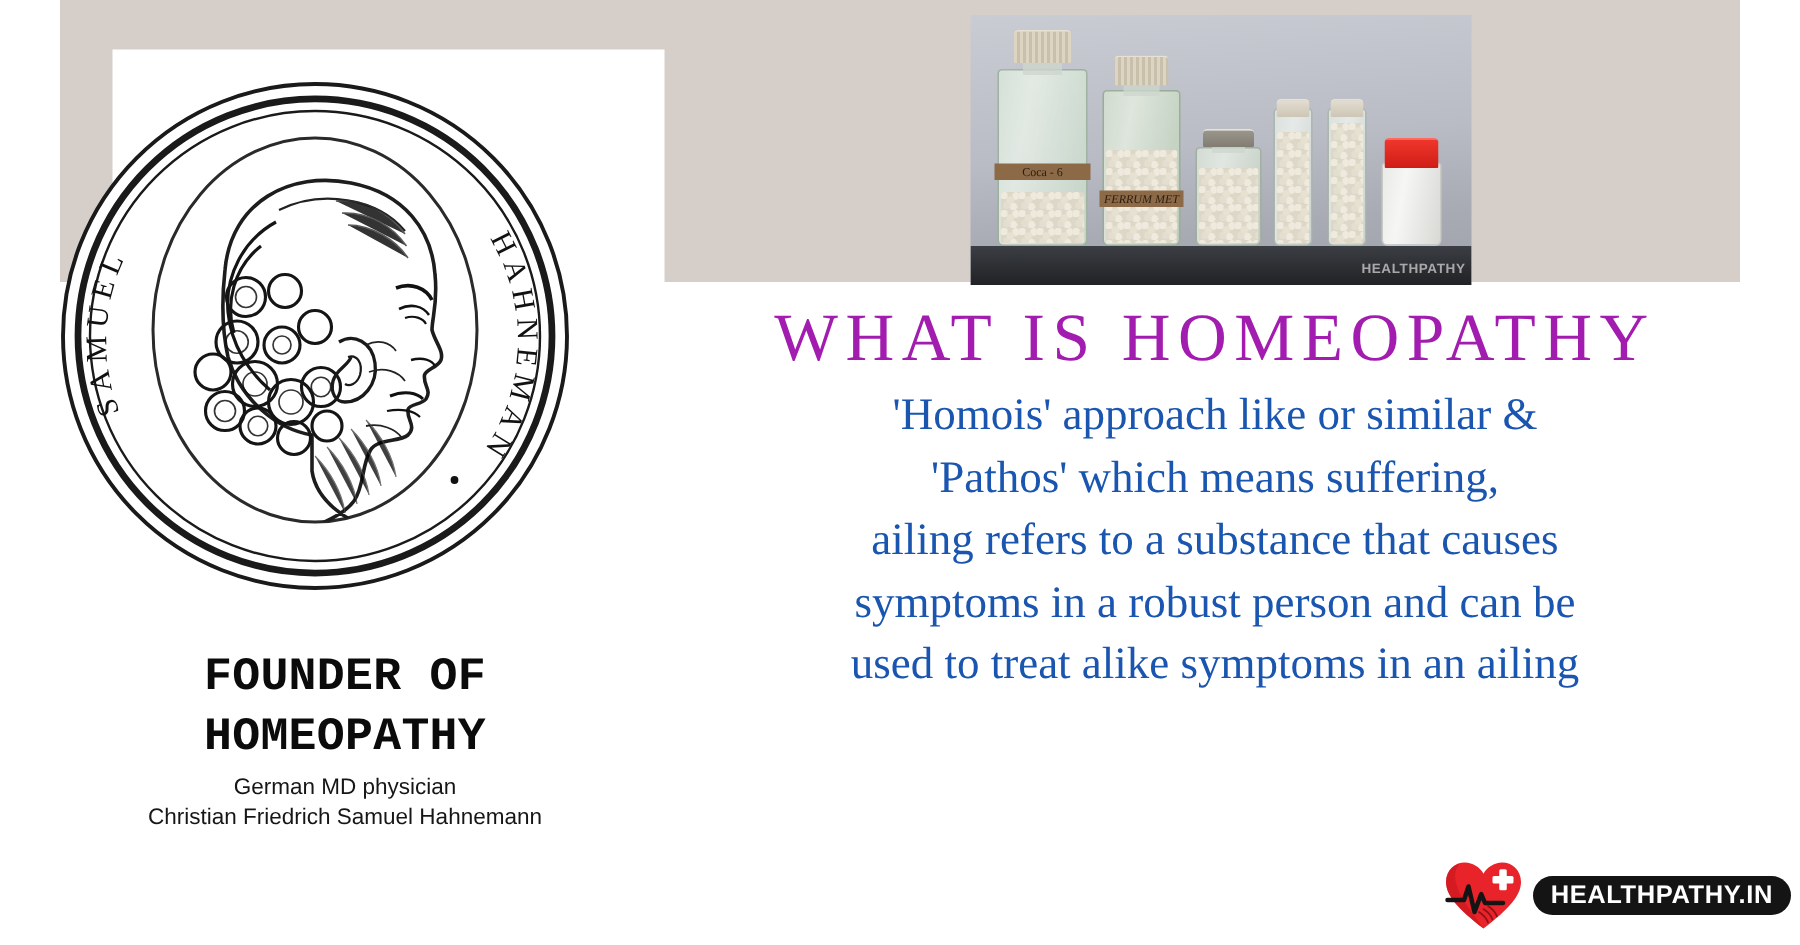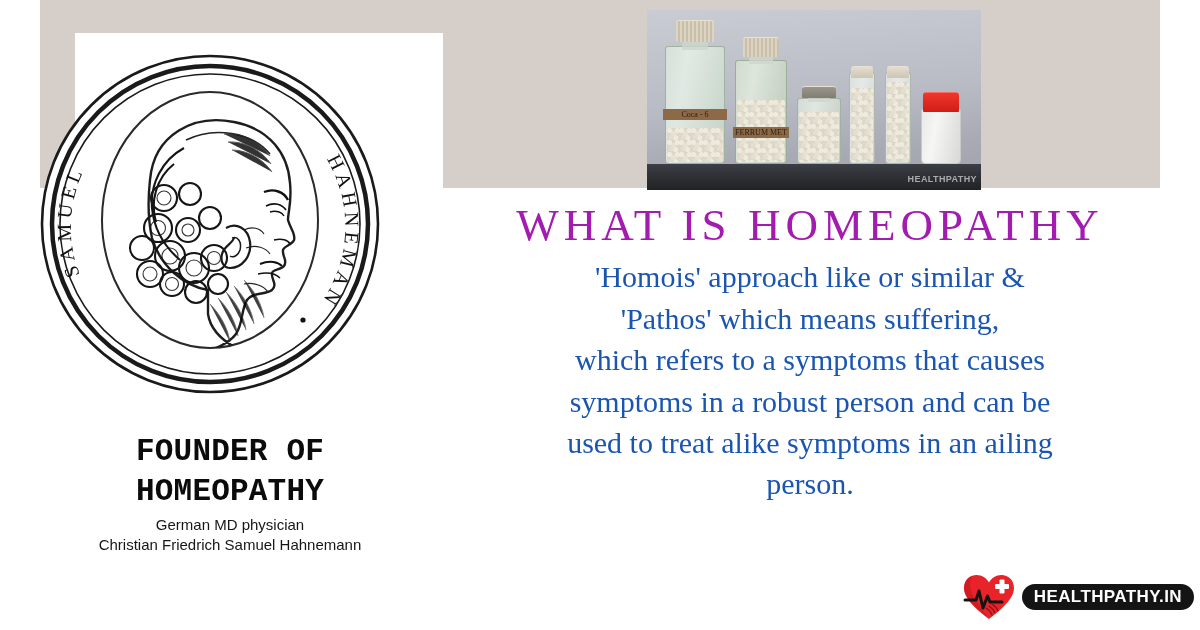--- a/index.html
+++ b/index.html
@@ -296,21 +296,21 @@
     <div class="b-cap" style="bottom:122px; width:38px; height:22px;"></div>
     <div class="pellets" style="height:34px;"></div>
     <div class="b-label" style="bottom:44px;">Coca - 6</div>
   </div>
 
   <div class="bottle" style="left:88px; width:52px; height:125px;">
     <div class="b-body" style="height:104px; background:linear-gradient(100deg,rgba(208,220,206,.93) 0%,rgba(228,236,224,.85) 30%,rgba(186,204,184,.92) 100%); border:1px solid rgba(146,166,146,.85);"></div>
     <div class="b-neck" style="bottom:100px; width:24px; height:11px;"></div>
     <div class="b-cap" style="bottom:107px; width:36px; height:20px;"></div>
     <div class="pellets" style="height:62px;"></div>
-    <div class="b-label" style="bottom:26px;">FERRUM MET</div>
+    <div class="b-label" style="bottom:26px;font-style:italic;">FERRUM MET</div>
   </div>
 
   <div class="bottle" style="left:150px; width:44px; height:80px;">
     <div class="b-body" style="height:66px; background:linear-gradient(100deg,rgba(214,222,214,.9) 0%,rgba(234,240,232,.82) 35%,rgba(196,208,196,.9) 100%); border:1px solid rgba(150,166,150,.8);"></div>
     <div class="b-neck" style="bottom:62px; width:22px; height:8px;"></div>
     <div class="b-cap" style="bottom:66px; width:34px; height:12px; background:linear-gradient(180deg,#9a968c,#817d73);"></div>
     <div class="pellets" style="height:50px;"></div>
   </div>
 
   <div class="bottle" style="left:202px; width:26px; height:102px;">
@@ -332,24 +332,23 @@
 
   <div class="shelf"></div>
   <div class="photo-watermark">HEALTHPATHY</div>
 </div>
 
 <div class="right-col">
   <div class="headline">WHAT IS HOMEOPATHY</div>
   <div class="body-copy">
     <span class="ln">'Homois' approach like or similar &amp;</span>
     <span class="ln">'Pathos' which means suffering,</span>
-    <span class="ln">which refers to a symptoms that causes</span>
+    <span class="ln">ailing refers to a substance that causes</span>
     <span class="ln">symptoms in a robust person and can be</span>
     <span class="ln">used to treat alike symptoms in an ailing</span>
-    <span class="ln">person.</span>
   </div>
 </div>
 
 <div class="brand">
   <span>
     <svg class="brand-mark" viewBox="0 0 54 50" xmlns="http://www.w3.org/2000/svg">
       <path d="M27 47 C 10 34, 2 25, 2 16 C 2 8, 8 3, 14.5 3 C 20 3, 25 6.5, 27 10.5
                C 29 6.5, 34 3, 39.5 3 C 46 3, 52 8, 52 16 C 52 25, 44 34, 27 47 Z" fill="#e8232a"></path>
       <path d="M27 47 C 10 34, 2 25, 2 16 C 2 9.5, 6 5, 11 3.6 C 8.5 6.5, 7.5 11, 8.5 16
                C 10.5 26, 19 35, 27 47 Z" fill="#c4151c" opacity=".55"></path>

